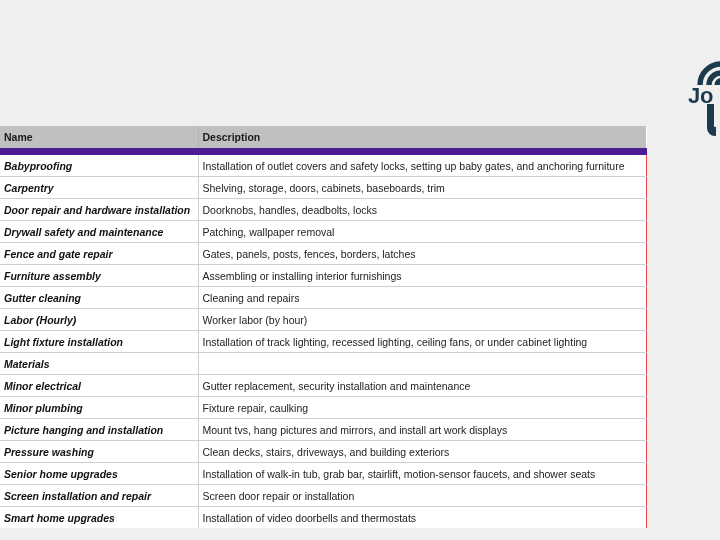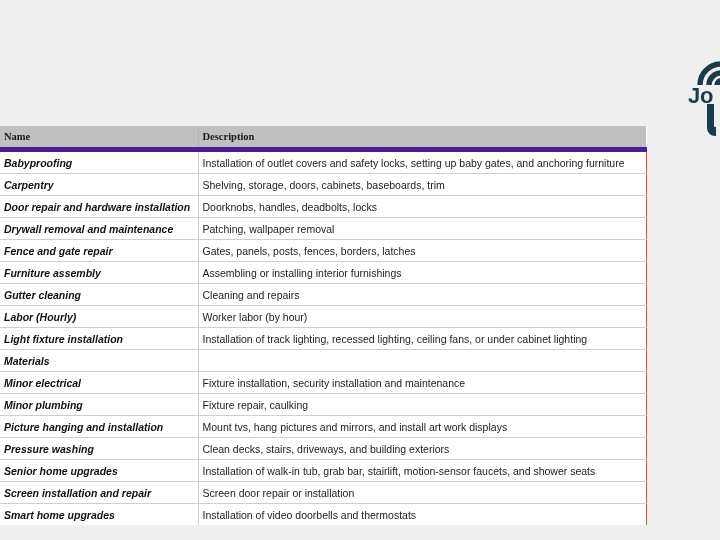--- a/index.html
+++ b/index.html
@@ -61,24 +61,23 @@
 
   table.svc thead th {
     background: #c0c0c0;
     color: #1a1a1a;
     font-size: 10.5px;
     font-weight: 700;
     text-align: left;
     padding: 5px 4px 5px 4px;
     height: 9px;
     border-right: 1px solid #b4b4b4;
-    border-bottom: 5px solid #4c1d95;
+    border-bottom: 7px solid #4c1d95;
     white-space: nowrap;
     overflow: hidden;
-    font-family: Liberation Serif, serif;
   }
   table.svc thead th:last-child { border-right: none; }
 
   table.svc tbody td {
     font-size: 10.5px;
     color: #1a1a1a;
     padding: 4px 4px 4px 4px;
     height: 13px;
     border-bottom: 1px solid #cfcfcf;
     border-right: 1px solid #cfcfcf;
@@ -141,21 +140,21 @@
           </tr>
           <tr>
             <td class="name">Carpentry</td>
             <td class="desc">Shelving, storage, doors, cabinets, baseboards, trim</td>
           </tr>
           <tr>
             <td class="name">Door repair and hardware installation</td>
             <td class="desc">Doorknobs, handles, deadbolts, locks</td>
           </tr>
           <tr>
-            <td class="name">Drywall removal and maintenance</td>
+            <td class="name">Drywall safety and maintenance</td>
             <td class="desc">Patching, wallpaper removal</td>
           </tr>
           <tr>
             <td class="name">Fence and gate repair</td>
             <td class="desc">Gates, panels, posts, fences, borders, latches</td>
           </tr>
           <tr>
             <td class="name">Furniture assembly</td>
             <td class="desc">Assembling or installing interior furnishings</td>
           </tr>
@@ -170,21 +169,21 @@
           <tr>
             <td class="name">Light fixture installation</td>
             <td class="desc">Installation of track lighting, recessed lighting, ceiling fans, or under cabinet lighting</td>
           </tr>
           <tr>
             <td class="name">Materials</td>
             <td class="desc"></td>
           </tr>
           <tr>
             <td class="name">Minor electrical</td>
-            <td class="desc">Fixture installation, security installation and maintenance</td>
+            <td class="desc">Gutter replacement, security installation and maintenance</td>
           </tr>
           <tr>
             <td class="name">Minor plumbing</td>
             <td class="desc">Fixture repair, caulking</td>
           </tr>
           <tr>
             <td class="name">Picture hanging and installation</td>
             <td class="desc">Mount tvs, hang pictures and mirrors, and install art work displays</td>
           </tr>
           <tr>

